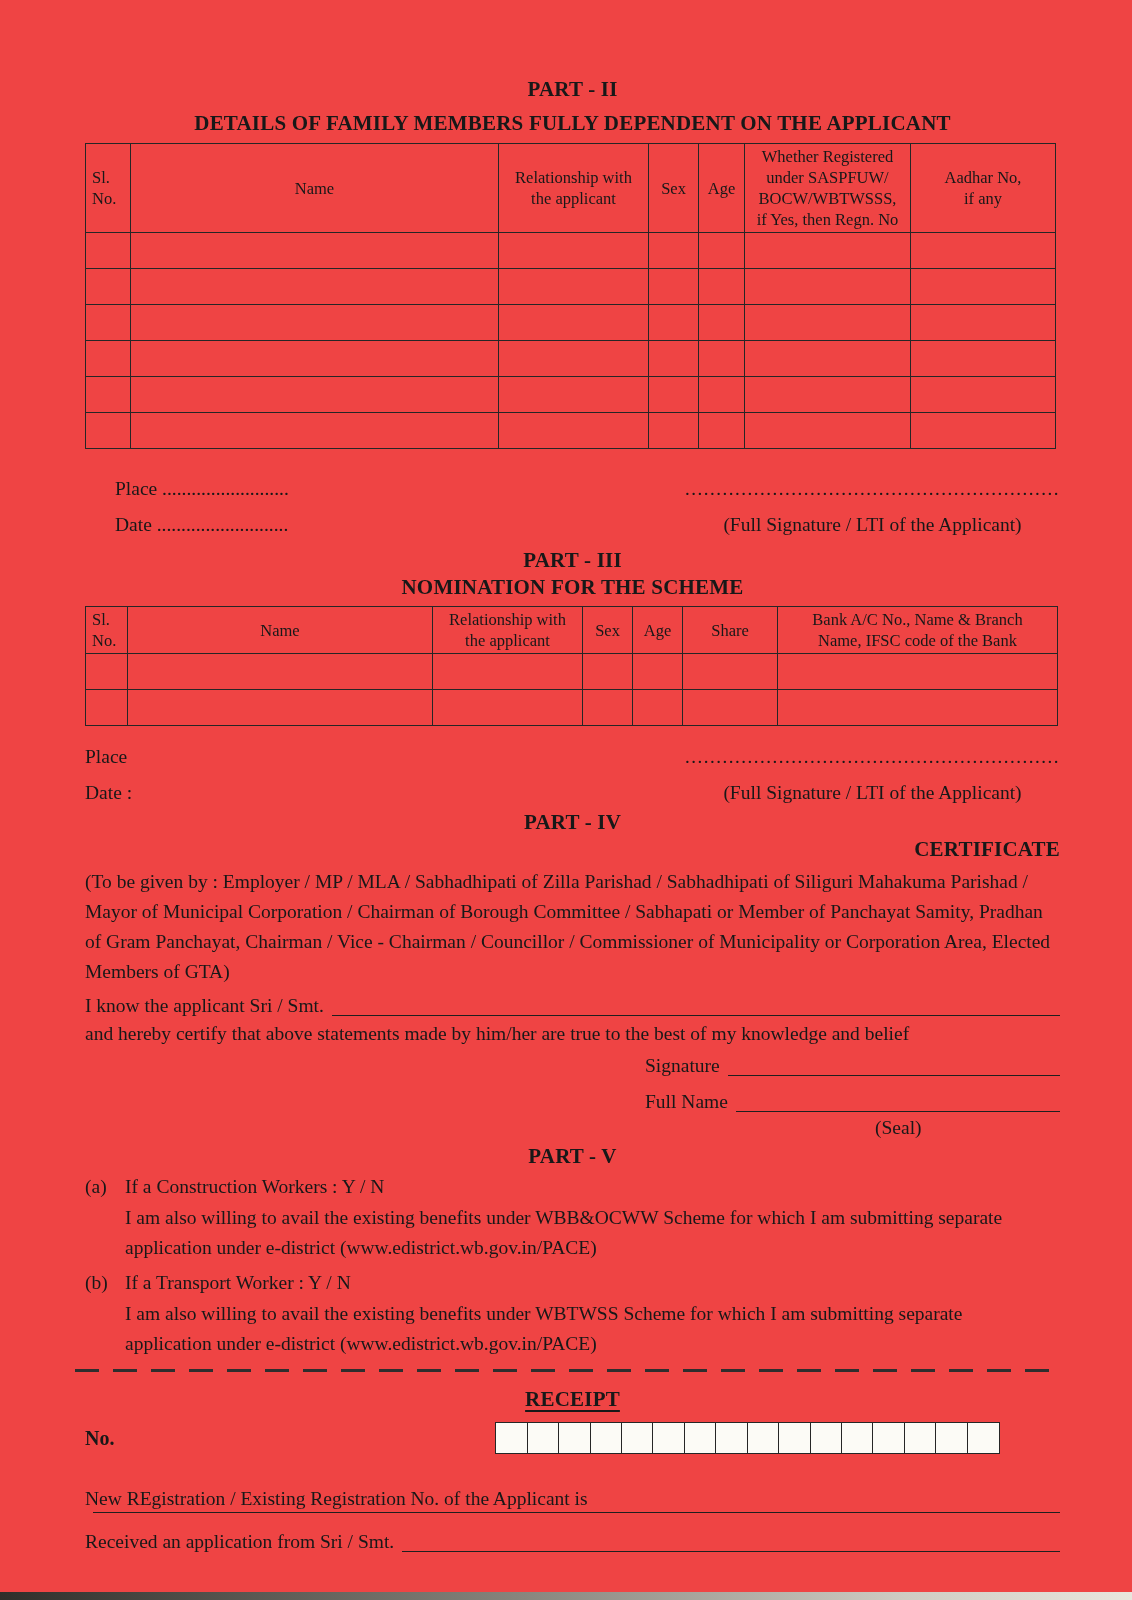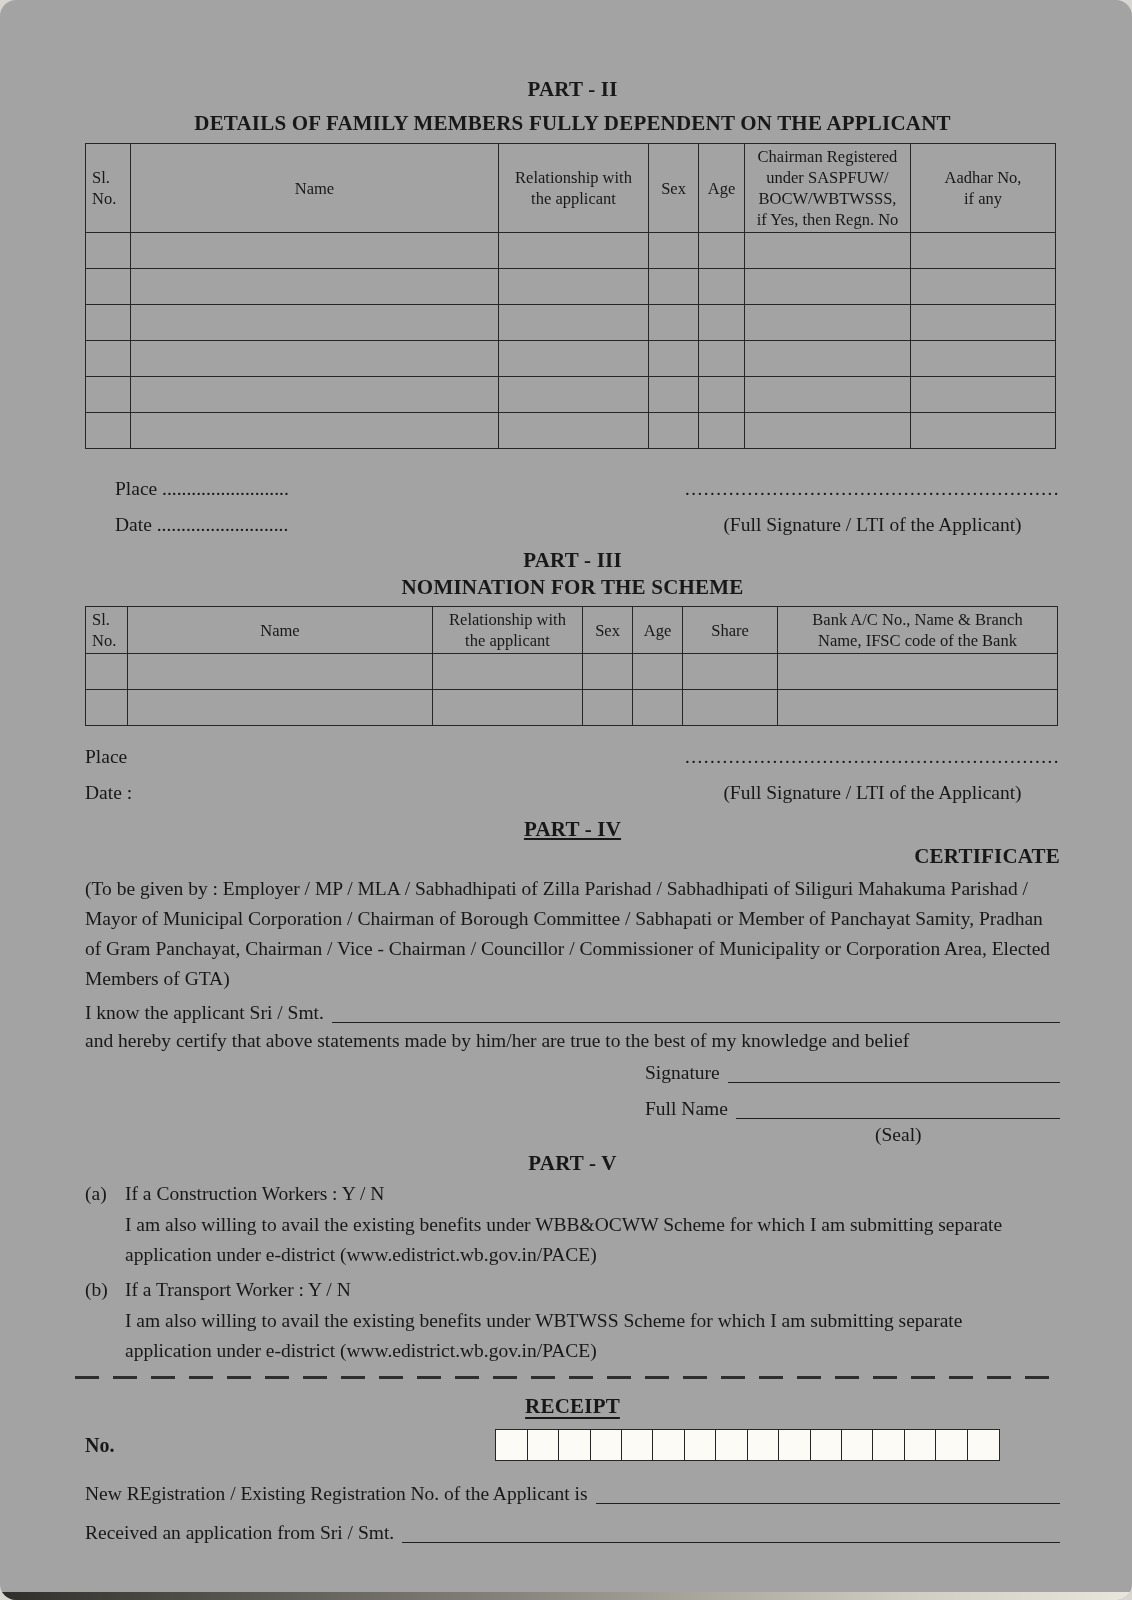--- a/index.html
+++ b/index.html
@@ -1,22 +1,22 @@
 <!DOCTYPE html>
 <html><head>
 <meta charset="utf-8">
 <style>
   * { margin:0; padding:0; box-sizing:border-box; }
   html, body { background:#d8d6d0; }
   body { font-family:"Liberation Serif","DejaVu Serif",serif; }
 
   .sheet{
     position:relative; width:1132px; height:1600px; margin:0 auto;
-    background:#a3a3a3; color:#181818;
-    padding:78px 72px 0 85px; overflow:hidden;border-radius:16px;
+    background:#ef4444; color:#181818;
+    padding:78px 72px 0 85px; overflow:hidden;
   }
 
   .h{ font-weight:bold; font-size:21px; line-height:22px; text-align:center; letter-spacing:.2px; }
   .bodyline{ font-size:19.5px; line-height:26px; }
   .l2{ margin-top:10px; }
 
   
   .tbl{ border-collapse:collapse; table-layout:fixed; }
   .tbl th,.tbl td{ border:1.5px solid #262626; }
   .tbl th{ font-weight:normal; font-size:16.5px; line-height:21px; white-space:pre-line;
@@ -30,21 +30,21 @@
   .t3 .c0{width:42px}.t3 .c1{width:305px}.t3 .c2{width:150px}.t3 .c3{width:50px}.t3 .c4{width:50px}.t3 .c5{width:95px}.t3 .c6{width:280px}
 
   
   .sigrow{ display:flex; justify-content:space-between; margin-top:27px; padding-left:30px;gap:36px; }
   .sigrow3{ display:flex; justify-content:space-between; margin-top:18px;gap:7px; }
   .sigcol{ width:375px; text-align:center; }
   .dots{ font-size:19px; line-height:26px; letter-spacing:1.5px; white-space:nowrap; overflow:hidden; }
 
   
   .p3title{ margin-top:11px; } .p3sub{ margin-top:5px; }
-  .p4title{ margin-top:12px;text-decoration:underline; }  .p4sub{ margin-top:5px;text-align:right; }
+  .p4title{ margin-top:5px; }  .p4sub{ margin-top:5px;text-align:right; }
   .para{ margin-top:7px; font-size:19.5px; line-height:30px; width:968px; }
   .fillline{ display:flex; margin-top:6px; font-size:19.5px; line-height:26px; }
   .fill{ flex:1; border-bottom:1.6px solid #1f1f1f; margin:0 0 3px 8px; }
   .certify{ margin-top:2px; font-size:19.5px; line-height:26px; }
   .sig4{ display:flex; margin-top:6px; margin-left:560px; font-size:19.5px; line-height:26px; }
   .sig4b{ margin-top:10px; }
   .seal{ margin-left:790px; font-size:19.5px; line-height:26px; }
 
   
   .p5title{ margin-top:4px; }
@@ -58,21 +58,21 @@
   
   .dash{ margin:10px 0 0 -10px; width:988px; height:3px;
          background:repeating-linear-gradient(90deg,#2e2e2e 0 24px,transparent 24px 38px); }
   .rtitle{ margin-top:14px; font-size:21px; line-height:26px; text-decoration:underline; text-underline-offset:4px; }
   .rrow{ display:flex; align-items:center; margin-top:10px; }
   .rno{ font-size:20px; font-weight:bold; line-height:32px; }
   .boxes{ display:flex; }
   .boxes{ margin-left:381px; }
   .rbox{ width:33px; height:32px; border:1.6px solid #262626; margin-left:-1.6px; background:#fcfbf6; }
   .rbox:first-child{ margin-left:0; }
-  .rline1{ margin-top:20px; } .rline2{ margin-top:13px; }
+  .rline1{ margin-top:32px;flex-direction:column; } .rline2{ margin-top:13px; }
 
   .scanedge{ position:absolute; left:0; bottom:0; width:100%; height:8px;
              background:linear-gradient(90deg,#2f2e2a,#85837b 45%,#cfccc3 80%,#e9e6dd); }
 </style>
 </head>
 <body>
 
 <div class="sheet">
 
   <section>
@@ -91,21 +91,21 @@
       </colgroup>
       <thead>
           <tr>
             <th>Sl.
 No.</th>
             <th>Name</th>
             <th>Relationship with
 the applicant</th>
             <th>Sex</th>
             <th>Age</th>
-            <th>Chairman Registered
+            <th>Whether Registered
 under SASPFUW/
 BOCW/WBTWSSS,
 if Yes, then Regn. No</th>
             <th>Aadhar No,
 if any</th>
           </tr>
         </thead>
       <tbody>
           <tr>
             <td></td>

